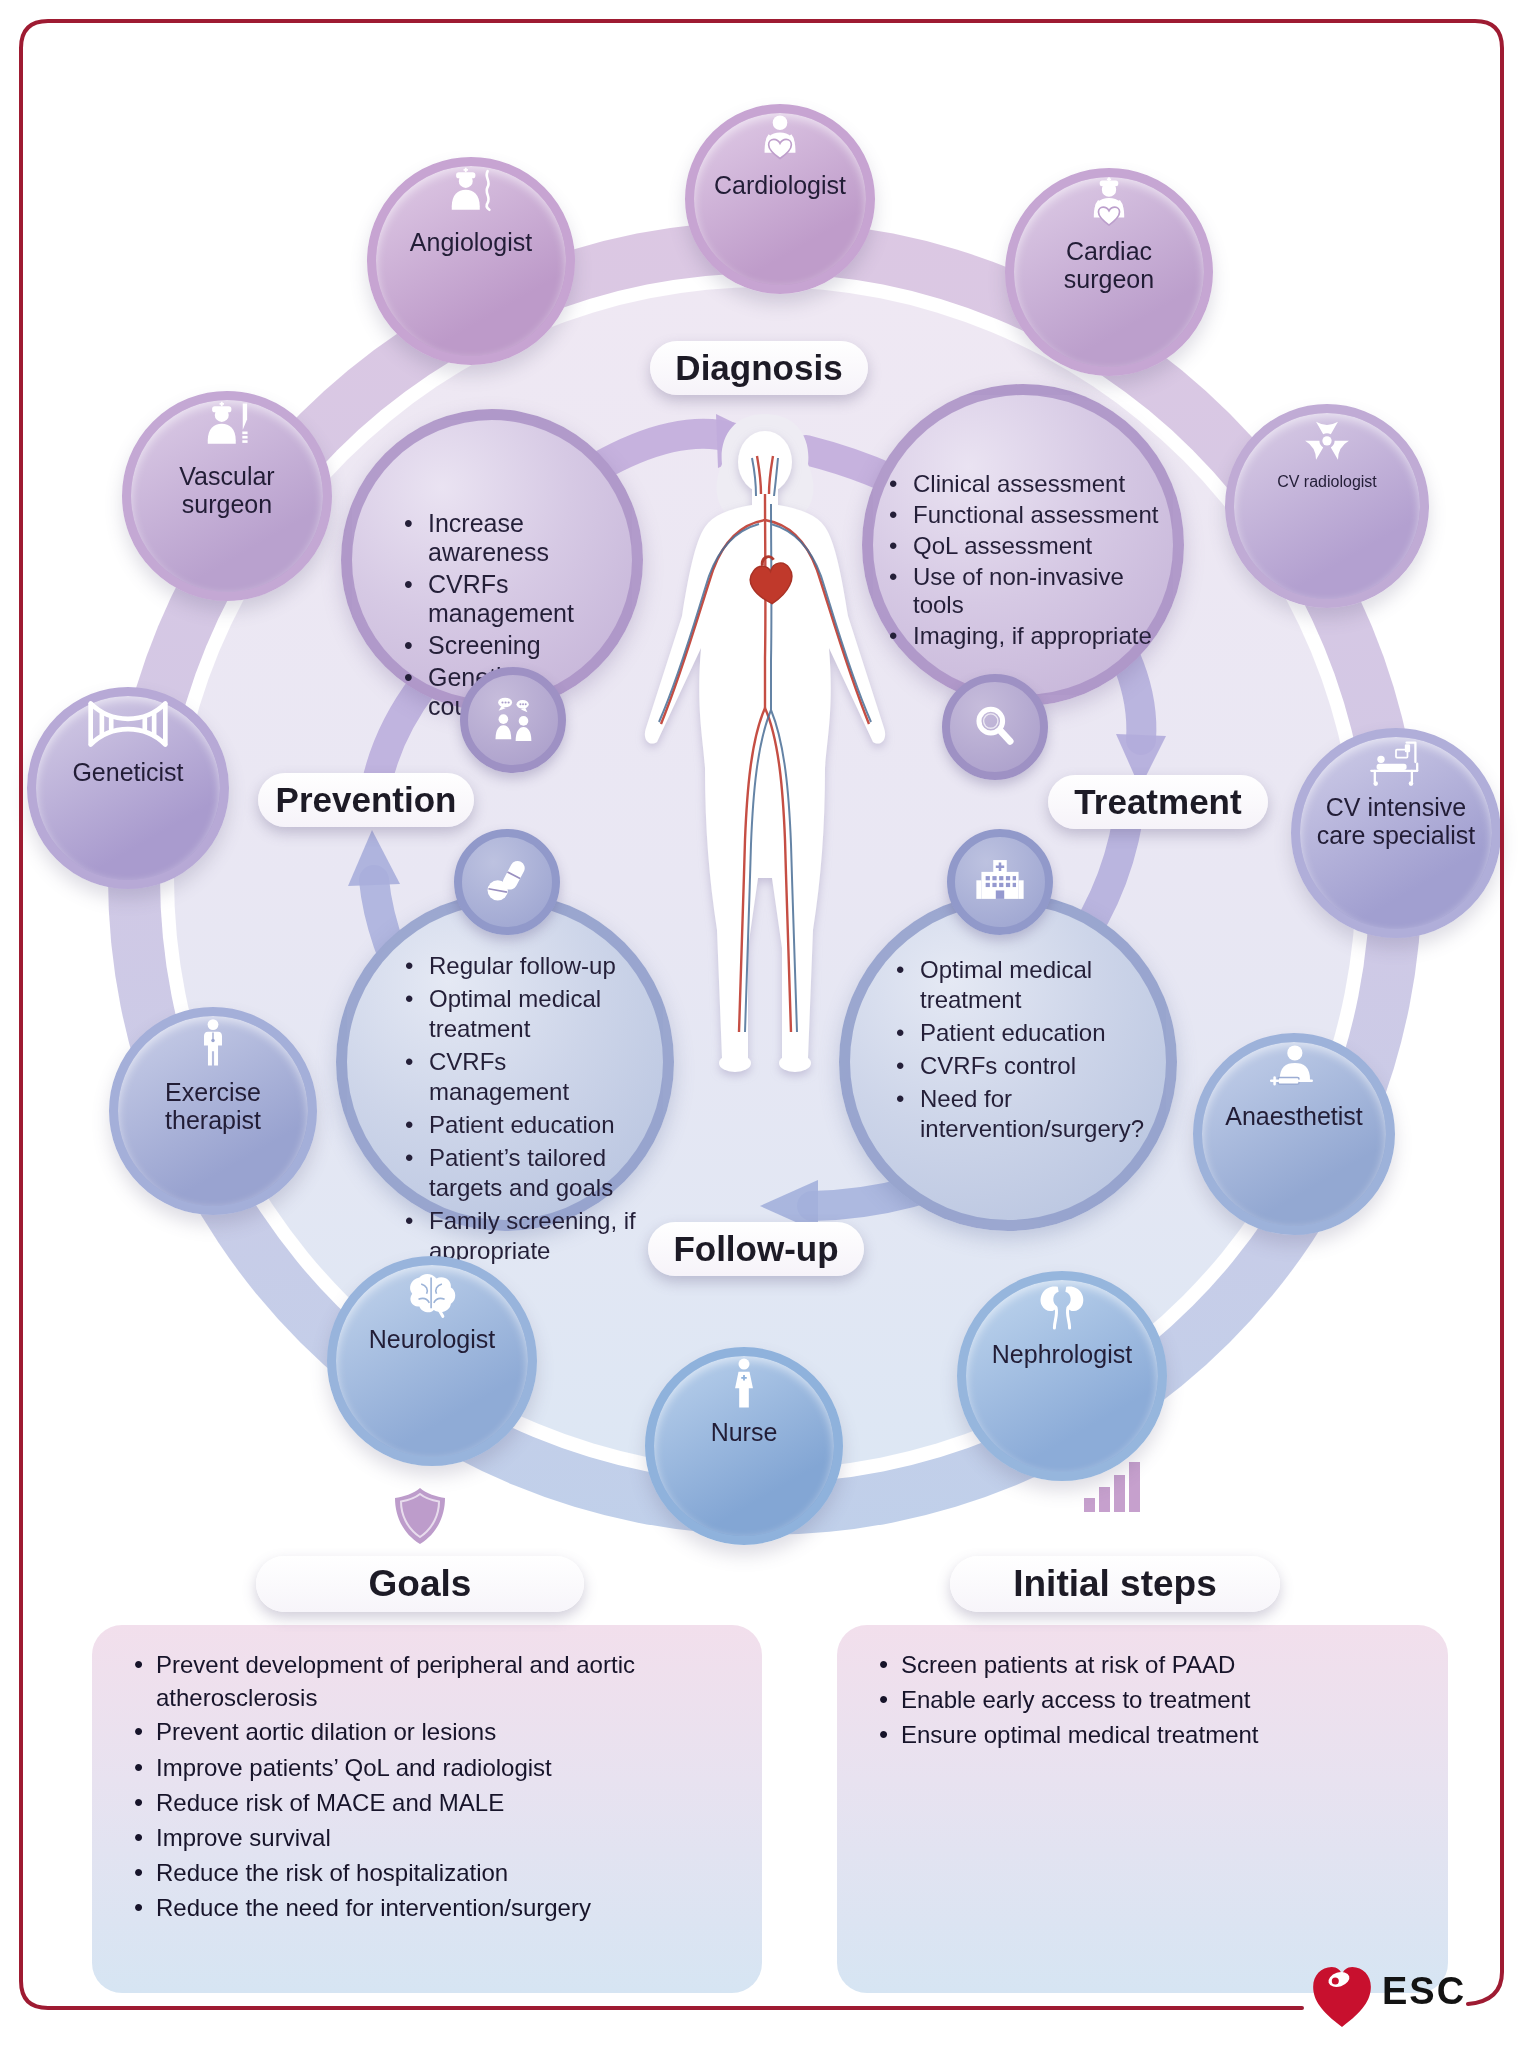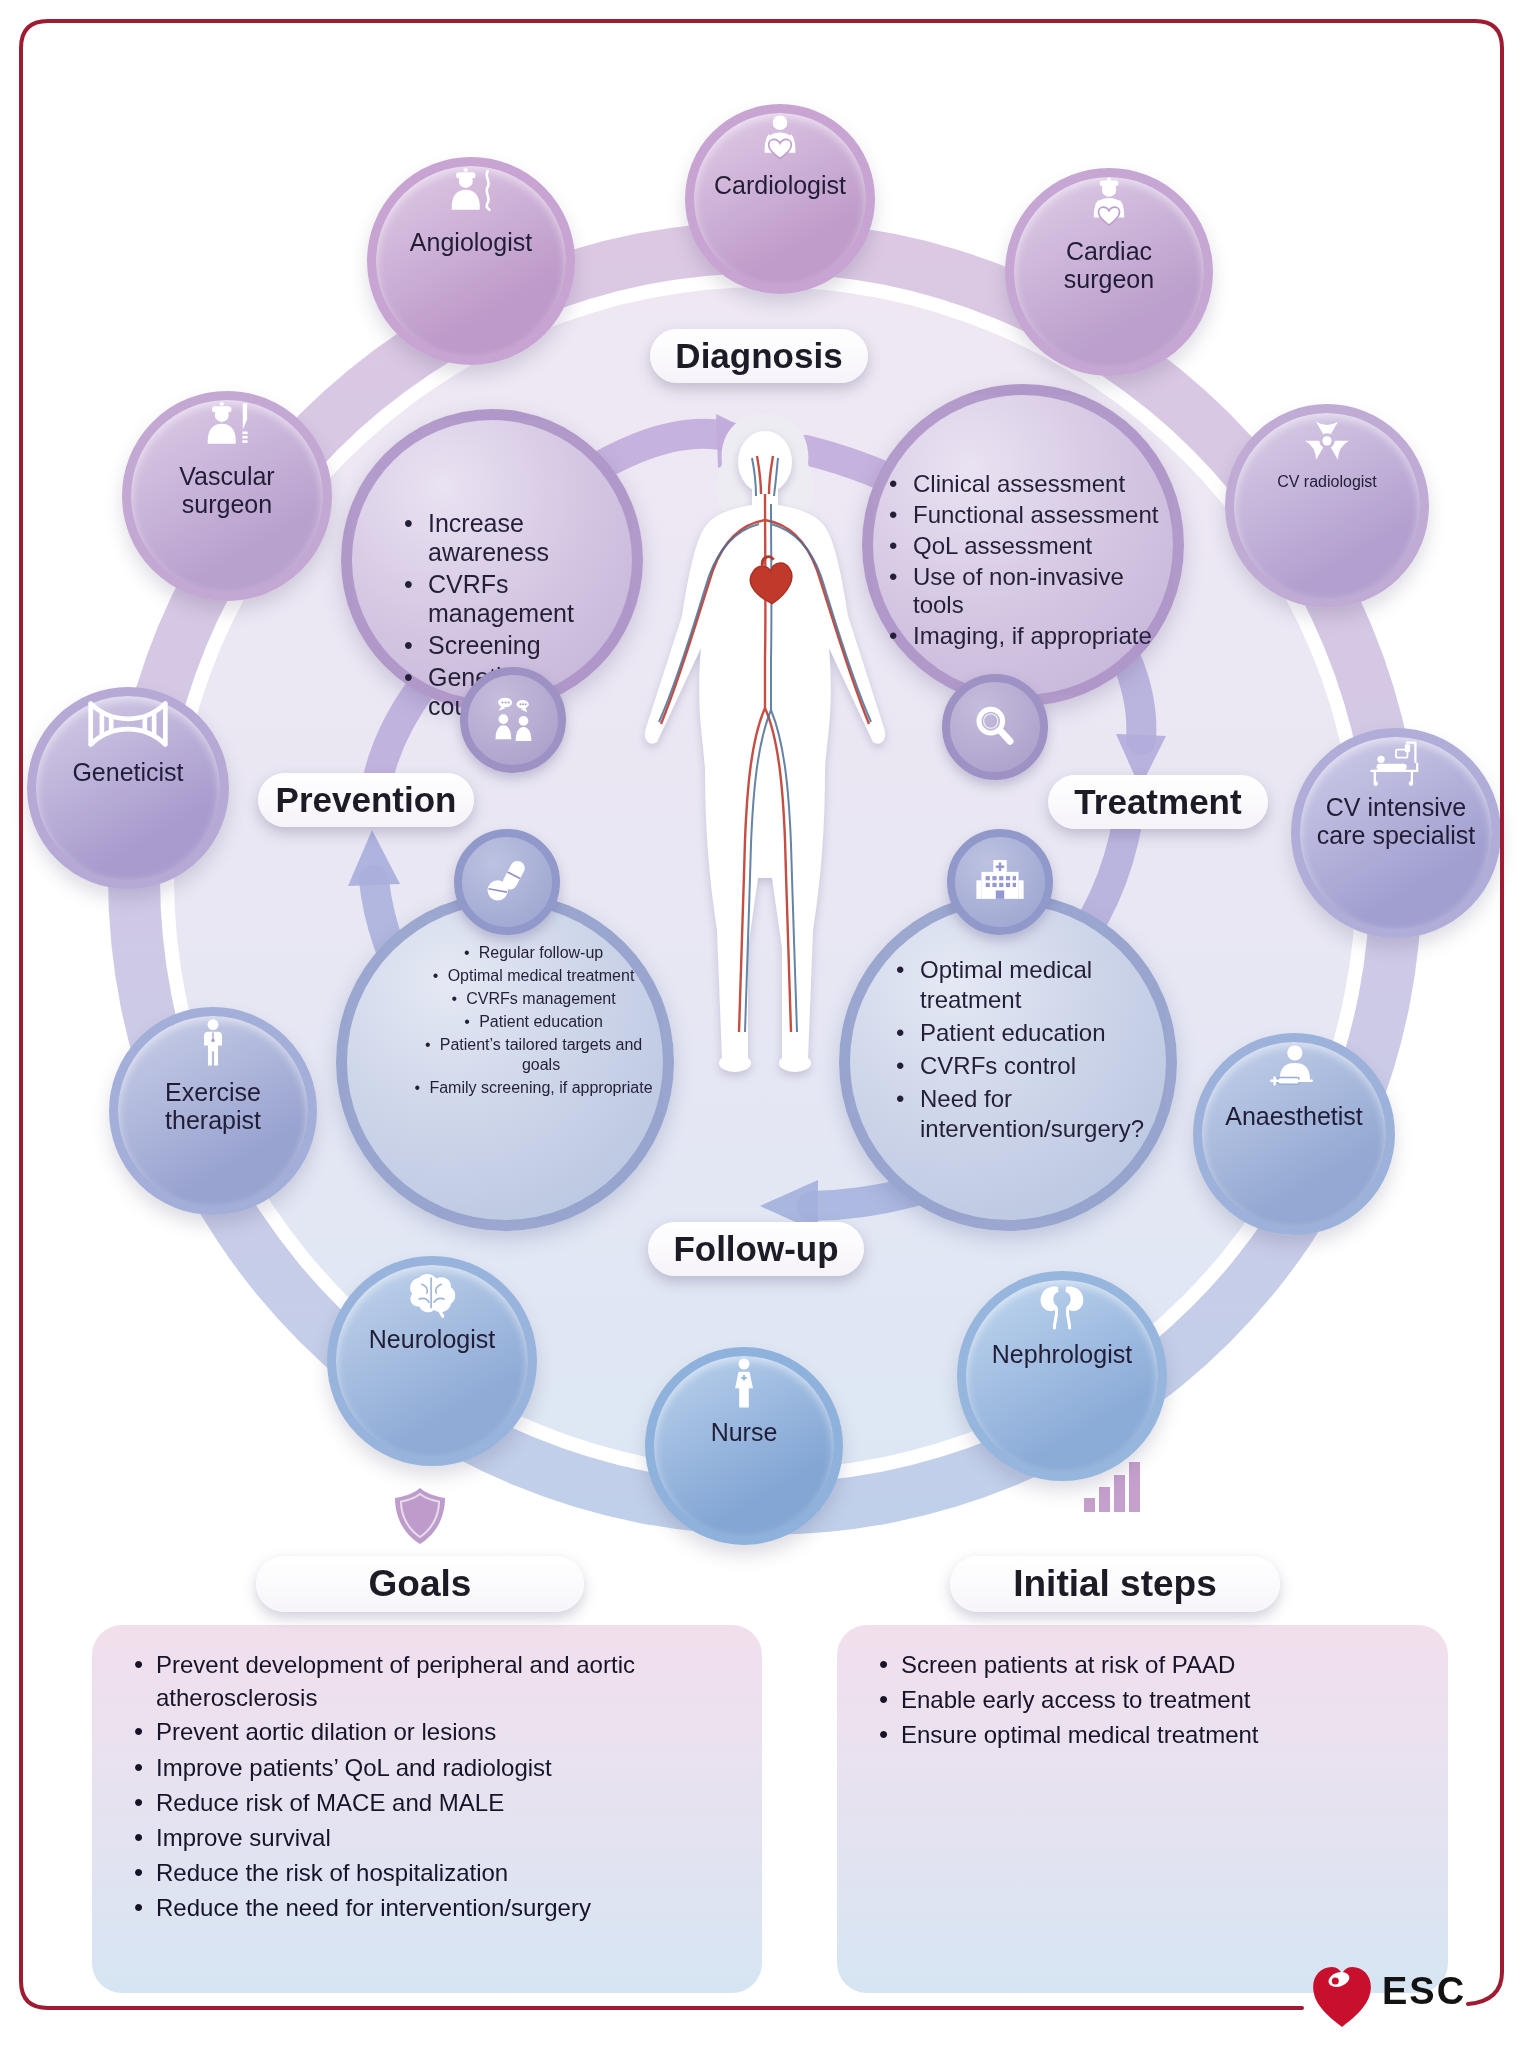--- a/index.html
+++ b/index.html
@@ -123,21 +123,21 @@
       <path d="M146 302 C160 336 164 386 166 436 C168 502 170 574 172 624"></path>
       <path d="M134 116 C112 122 95 138 84 168 C73 202 56 264 34 314"></path>
       <path d="M146 116 C168 122 185 138 196 168 C207 202 224 264 246 314"></path>
     </g>
     <g transform="translate(143,172) rotate(-10)">
       <path d="M0 24 C-18 11 -22 -3 -13 -11 C-7 -17 2 -15 4 -8 C8 -17 19 -17 23 -8 C28 2 19 16 0 24 Z" fill="#c0392b" stroke="#a93226" stroke-width="1.5"></path>
       <path d="M-3 -15 C-3 -23 6 -26 9 -19" fill="none" stroke="#b03a2e" stroke-width="3"></path>
     </g>
   </svg>
 
-  <div class="abs stage-pill" style="left:650px;top:329px;width:218px;justify-content:center;">
+  <div class="abs stage-pill" style="left:650px;top:341px;width:218px;justify-content:center;">
       <span>Diagnosis</span>
     </div>
   <div class="abs stage-pill" style="left:258px;top:773px;width:216px;">
       <span>Prevention</span>
     </div>
   <div class="abs stage-pill" style="left:1048px;top:775px;width:220px;">
       <span>Treatment</span>
     </div>
   <div class="abs stage-pill" style="left:648px;top:1222px;width:216px;">
       <span>Follow-up</span>
@@ -154,21 +154,21 @@
   <div class="abs bubble purple" style="left:862px;top:384px;width:300px;height:300px;">
     <ul class="blist" style="left:16px;top:72px;width:284px;font-size:24px;">
         <li>Clinical assessment</li>
         <li>Functional assessment</li>
         <li>QoL assessment</li>
         <li>Use of non-invasive tools</li>
         <li>Imaging, if appropriate</li>
       </ul>
   </div>
   <div class="abs bubble blue" style="left:336px;top:893px;width:316px;height:316px;">
-    <ul class="blist" style="left:58px;top:36px;width:248px;font-size:16px;line-height:1.25;text-align:center;">
+    <ul class="blist" style="left:58px;top:44px;width:248px;font-size:24px;line-height:1.25;">
         <li>Regular follow-up</li>
         <li>Optimal medical treatment</li>
         <li>CVRFs management</li>
         <li>Patient education</li>
         <li>Patient’s tailored targets and goals</li>
         <li>Family screening, if appropriate</li>
       </ul>
   </div>
   <div class="abs bubble blue" style="left:839px;top:893px;width:316px;height:316px;">
     <ul class="blist" style="left:46px;top:48px;width:252px;font-size:24px;line-height:1.25;">

